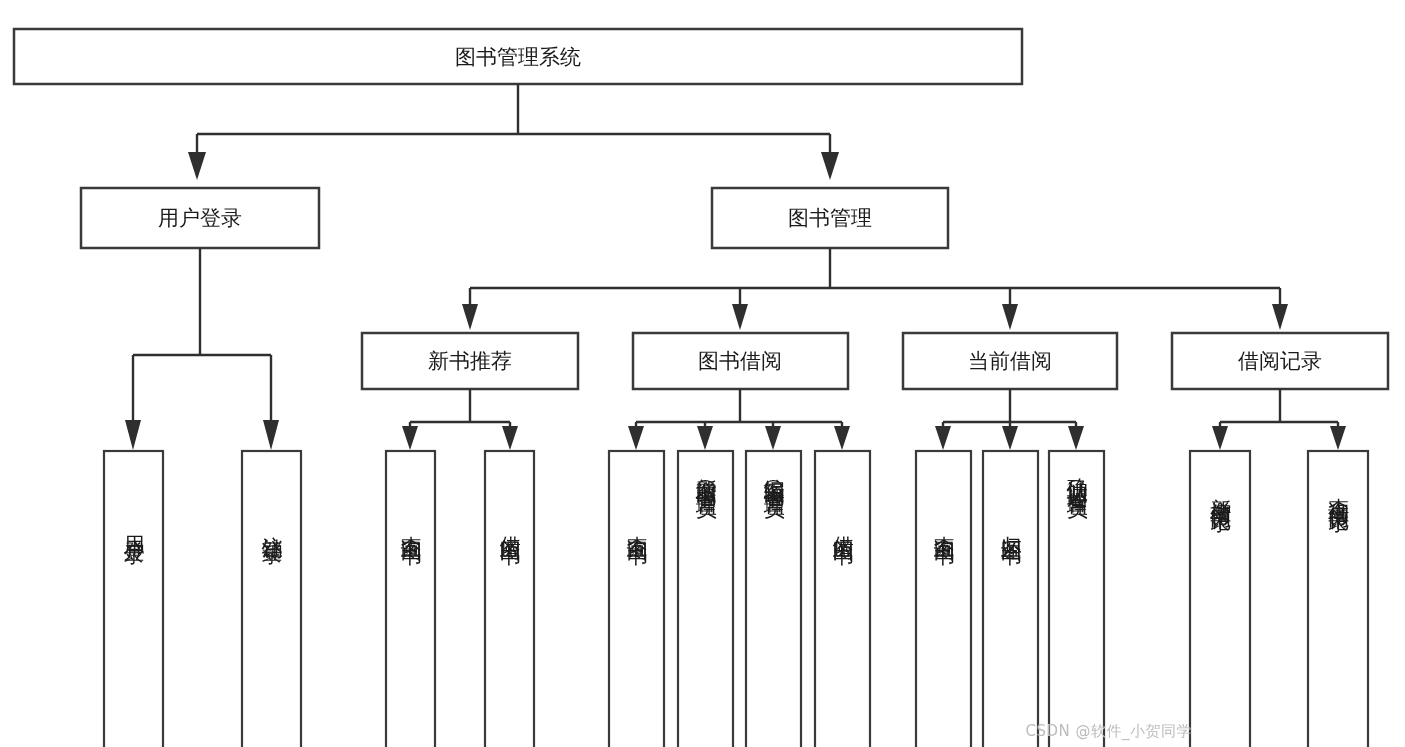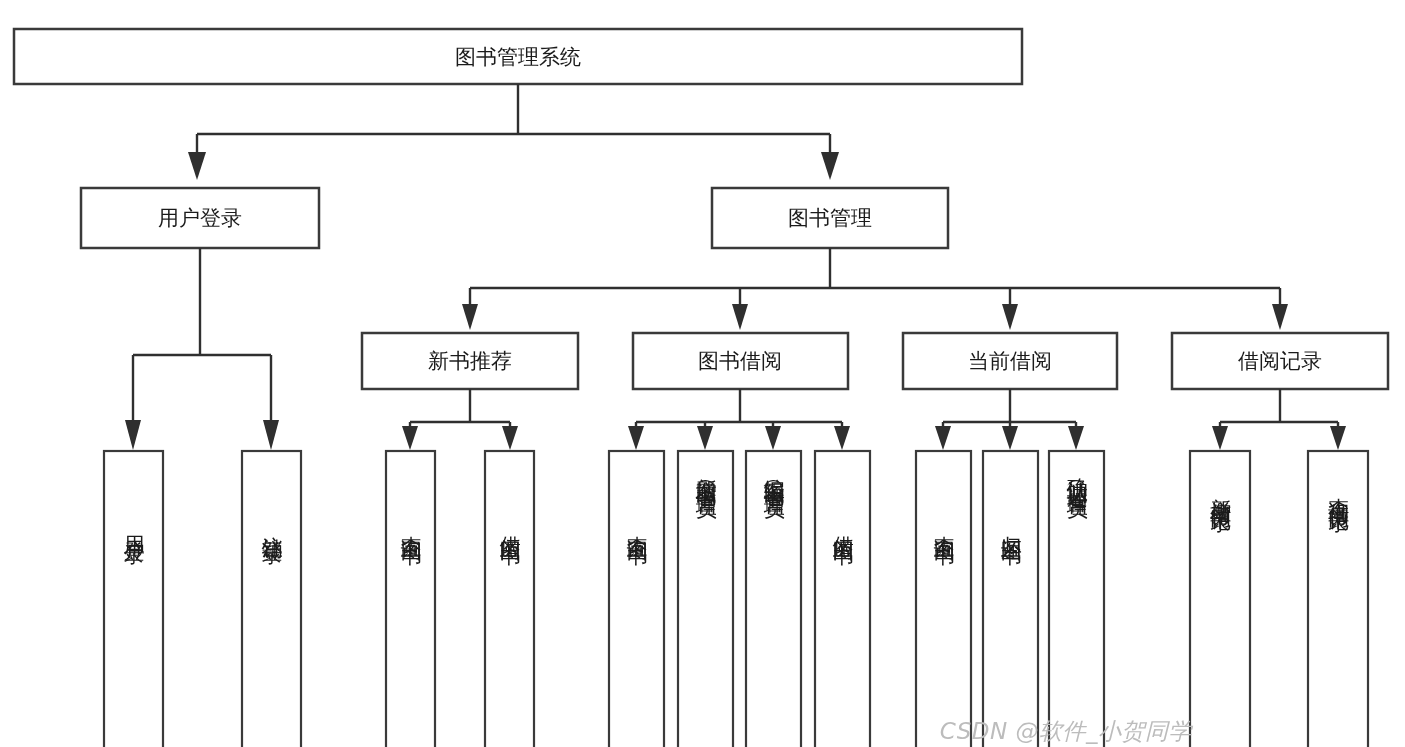--- a/index.html
+++ b/index.html
@@ -67,27 +67,26 @@
     font-family: "DejaVu Sans", "Liberation Sans", sans-serif;
     font-size: 21px;
     line-height: 1.32;
     color: #1b1b1b;
     letter-spacing: 3px;
     white-space: nowrap;
   }
   .watermark {
     position: absolute;
     right: 8px;
-    bottom: 16px;
-    font-family: "DejaVu Sans", "Liberation Sans", sans-serif;
-    font-size: 23px;
+    bottom: 22px;
+    font-family: "DejaVu Sans", "Liberation Sans", sans-serif;
+    font-size: 15px;
     color: #bcbcbc;
     letter-spacing: 0.5px;
     white-space: nowrap;
-    font-style: italic;
   }
 </style>
 </head>
 <body>
 
 <div id="diagram-root">
 
   <svg class="canvas" viewBox="0 0 1405 747" xmlns="http://www.w3.org/2000/svg">
     <defs></defs>
 

